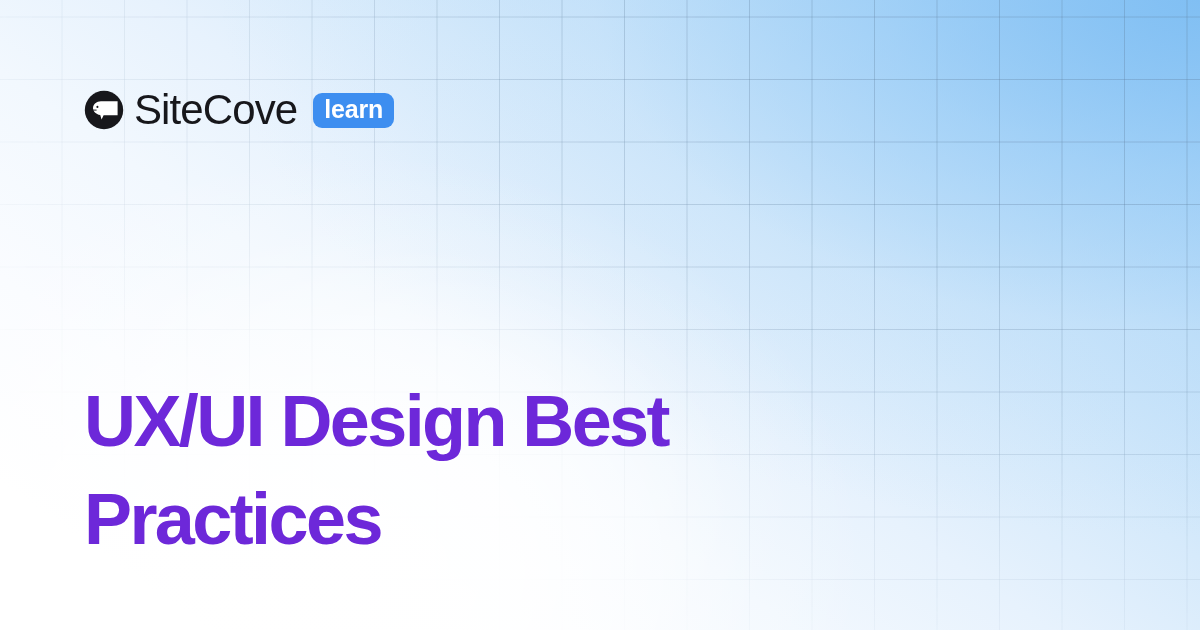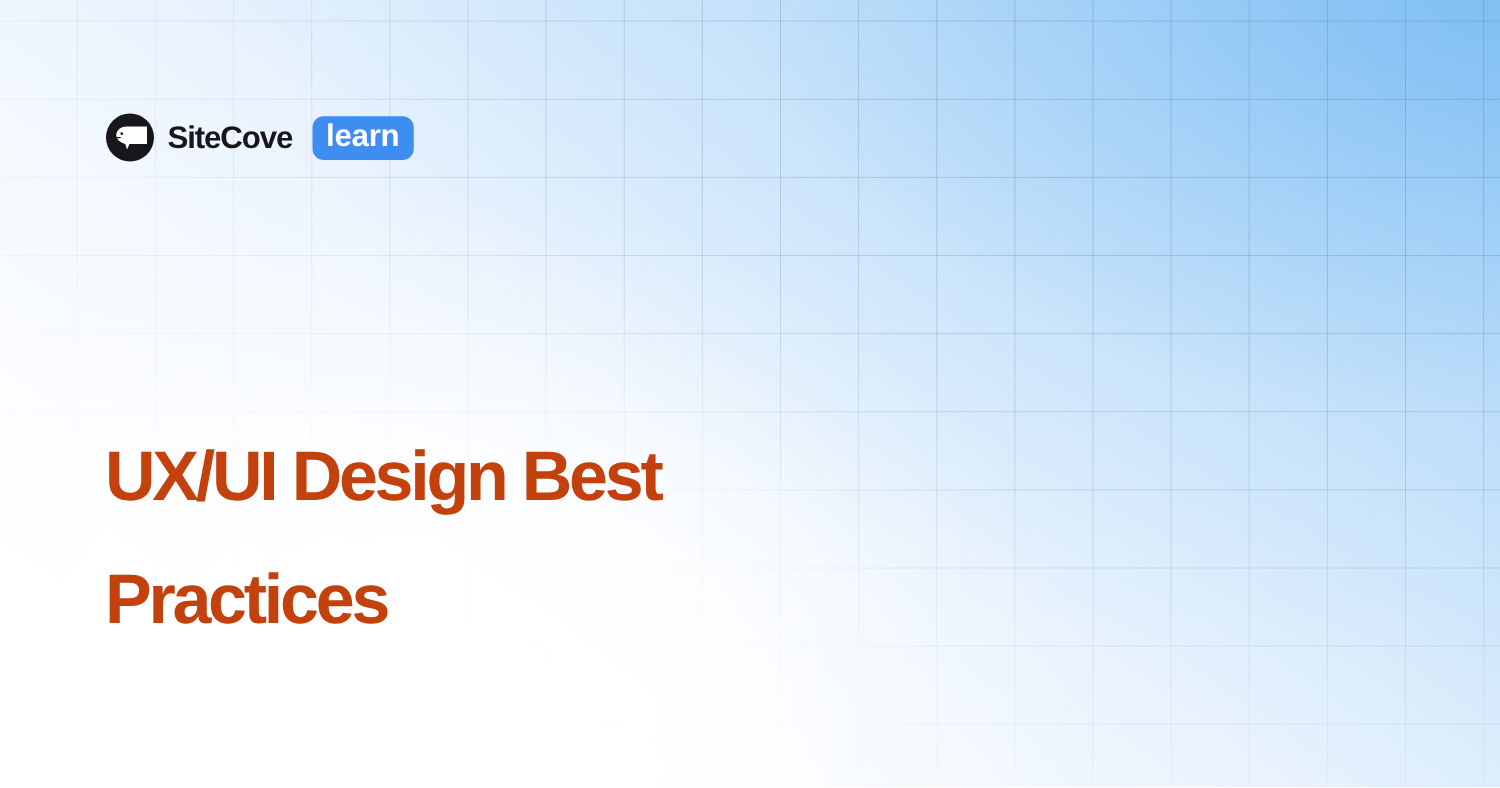--- a/index.html
+++ b/index.html
@@ -102,22 +102,22 @@
     height: 44px;
   }
   .brand-mark {
     width: 40px;
     height: 40px;
     display: block;
     flex: 0 0 auto;
   }
   .brand-name {
     font-family: "Liberation Sans", "DejaVu Sans", sans-serif;
-    font-size: 25px;
-    font-weight: 700;
+    font-size: 42px;
+    font-weight: 400;
     letter-spacing: -0.9px;
     color: #17171b;
     line-height: 1;
     white-space: nowrap;
     margin-left: -1px;
   }
   .brand-badge {
     display: inline-flex;
     align-items: center;
     justify-content: center;
@@ -130,26 +130,26 @@
     letter-spacing: -0.2px;
     line-height: 1;
     margin-left: 5px;
     white-space: nowrap;
   }
 
   
   .headline {
     position: absolute;
     left: 84px;
-    top: 332px;
+    top: 372px;
     width: 880px;
     margin: 0;
-    color: #c2410c;
+    color: #6d28d9;
     font-family: "Liberation Sans", "DejaVu Sans", sans-serif;
-    font-size: 56px;
+    font-size: 72px;
     font-weight: 700;
     line-height: 98px;
     letter-spacing: -2.6px;
     white-space: pre-line;
   }
 </style>
 </head>
 <body>
 
 <div id="og-card">

